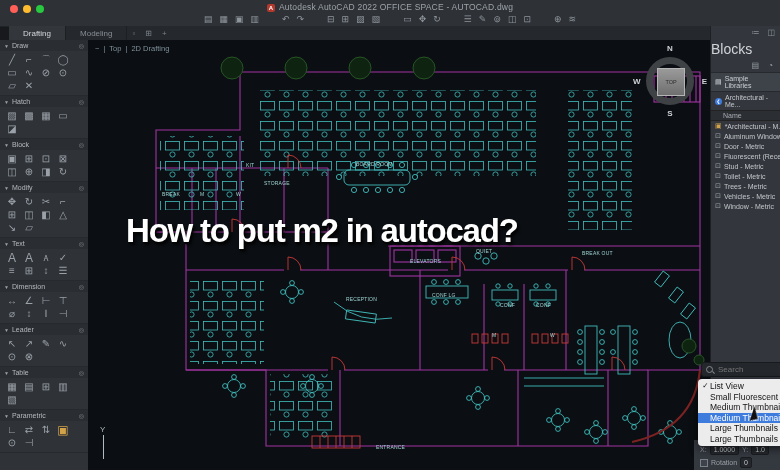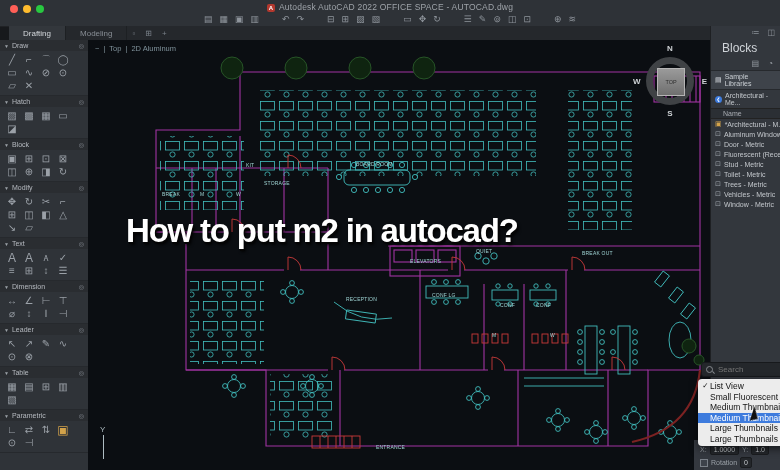--- a/index.html
+++ b/index.html
@@ -40,21 +40,21 @@
   .vc-n,.vc-s,.vc-e,.vc-w{position:absolute;color:#cfd3d6;font-size:8px;font-weight:bold}
   .vc-n{left:50%;top:0;transform:translateX(-50%)}
   .vc-s{left:50%;bottom:0;transform:translateX(-50%)}
   .vc-w{left:0;top:50%;transform:translateY(-50%)}
   .vc-e{right:0;top:50%;transform:translateY(-50%)}
   .ucs{position:absolute;left:12px;top:385px;z-index:2;color:#aebcc2;font-size:8px}
   .ucs-line{position:absolute;left:3px;top:10px;width:1px;height:24px;background:#aebcc2}
   
   .bp{position:absolute;left:710px;top:26px;width:70px;height:444px;background:#33373d;border-left:1px solid #1e2023;font-size:7px;color:#c3c7cc}
   .bp-top{display:flex;justify-content:flex-end;gap:8px;padding:2px 6px;color:#8a9097;font-size:8px}
-  .bp-title{padding:2px 11px;font-size:12px;color:#d0d4d9}
+  .bp-title{padding:2px 0;font-size:14px;color:#d0d4d9}
   .bp-icons{display:flex;justify-content:flex-end;gap:9px;padding:2px 8px;color:#9aa0a7;font-size:8px}
   .bp-lib{display:flex;align-items:center;gap:3px;background:#3e434a;border-top:1px solid #26292d;border-bottom:1px solid #26292d;padding:2px 4px;color:#cbd0d5}
   .bp-cur{display:flex;align-items:center;gap:3px;padding:2px 4px}
   .back{width:7px;height:7px;border-radius:50%;background:var(--accent);color:#fff;font-size:4.5px;display:flex;align-items:center;justify-content:center;flex:none}
   .bp-colhead{background:#2b2f34;border-top:1px solid #222;border-bottom:1px solid #222;padding:1px 4px 1px 12px;color:#a9adb3}
   .bp-row{display:flex;align-items:center;gap:3px;padding:1px 2px 1px 4px;white-space:nowrap;overflow:hidden}
   .bp-row .bico{color:#9aa0a7;font-size:7px;flex:none}
   
   .search{position:absolute;left:701px;top:362px;width:72px;height:13px;background:#24272b;border:1px solid #17191c;border-radius:3px;display:flex;align-items:center;gap:3px;padding:0 4px;z-index:7}
   .mag{width:5px;height:5px;border:1px solid #85898e;border-radius:50%;position:relative;flex:none}
@@ -265,21 +265,21 @@
       </div>
   </div>
 </div>
 
 <div class="canvas">
   <div class="vp-controls">
     <span>−</span>
     <span>|</span>
     <span>Top</span>
     <span>|</span>
-    <span>2D Aluminum</span>
+    <span>2D Drafting</span>
   </div>
 
   <svg id="plan" width="622" height="430" viewBox="0 0 622 430" style="position:absolute;left:0;top:0">
     <defs>
       <pattern id="cub" width="19" height="20" patternUnits="userSpaceOnUse">
         <rect x="1.5" y="1.5" width="14" height="8.5" fill="none" stroke="#41bdbd" stroke-width="0.8"></rect>
         <circle cx="8.5" cy="14.5" r="2.6" fill="none" stroke="#41bdbd" stroke-width="0.8"></circle>
       </pattern>
       <g id="rt" fill="none" stroke="#41bdbd" stroke-width="0.9">
         <circle r="6.5"></circle>

